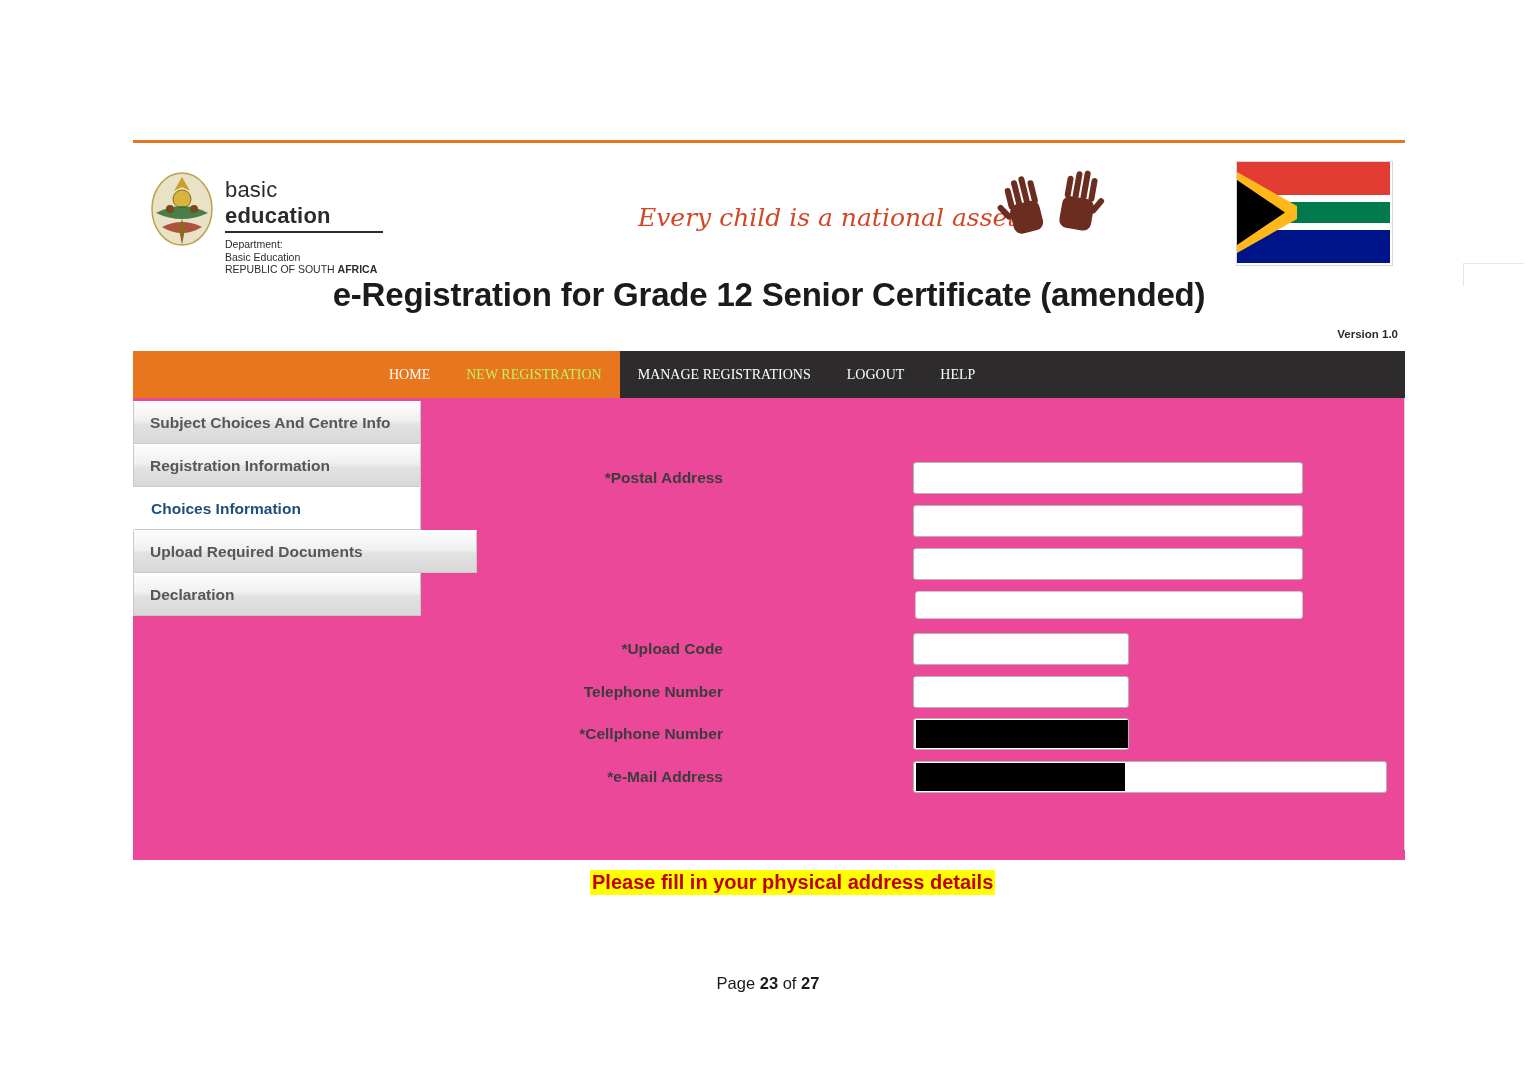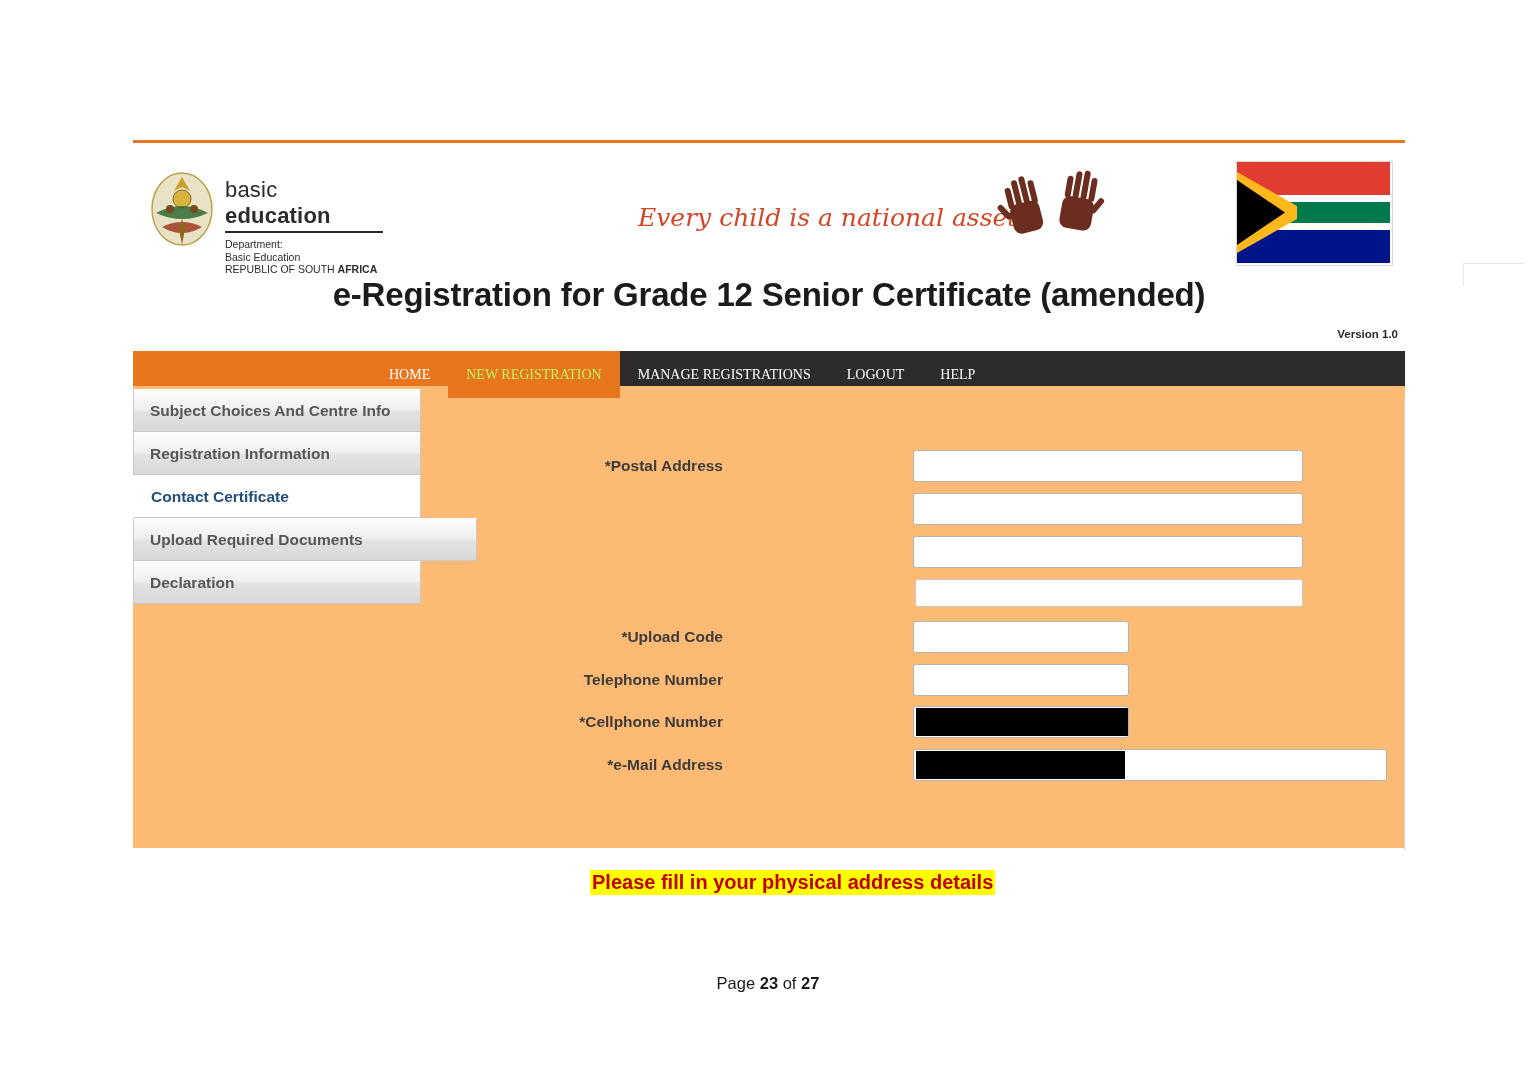--- a/index.html
+++ b/index.html
@@ -182,24 +182,24 @@
     width: 100%; height: 47px;
     background: #e8761f;
     border-radius: 0 0 0 0;
     z-index: -1;
   }
 
   
   .content {
     position: absolute;
     left: 133px;
-    top: 380px;
+    top: 392px;
     width: 1272px;
     height: 462px;
-    background: #fdba74;
+    background: #ec4899;
   }
   .content-right-border {
     position: absolute;
     left: 1404px;
     top: 392px;
     width: 1px;
     height: 452px;
     background: #d6d6d6;
   }
 
@@ -392,21 +392,21 @@
   <div class="content">
 
     <div class="sidebar">
       <div class="side-item" style="width:288px;">
         <span>Subject Choices And Centre Info</span>
       </div>
       <div class="side-item" style="width:288px;">
         <span>Registration Information</span>
       </div>
       <div class="side-item selected" style="width:288px;">
-        <span>Contact Certificate</span>
+        <span>Choices Information</span>
       </div>
       <div class="side-item" style="width:344px;">
         <span>Upload Required Documents</span>
       </div>
       <div class="side-item" style="width:288px;">
         <span>Declaration</span>
       </div>
     </div>
 
     <div class="form">

